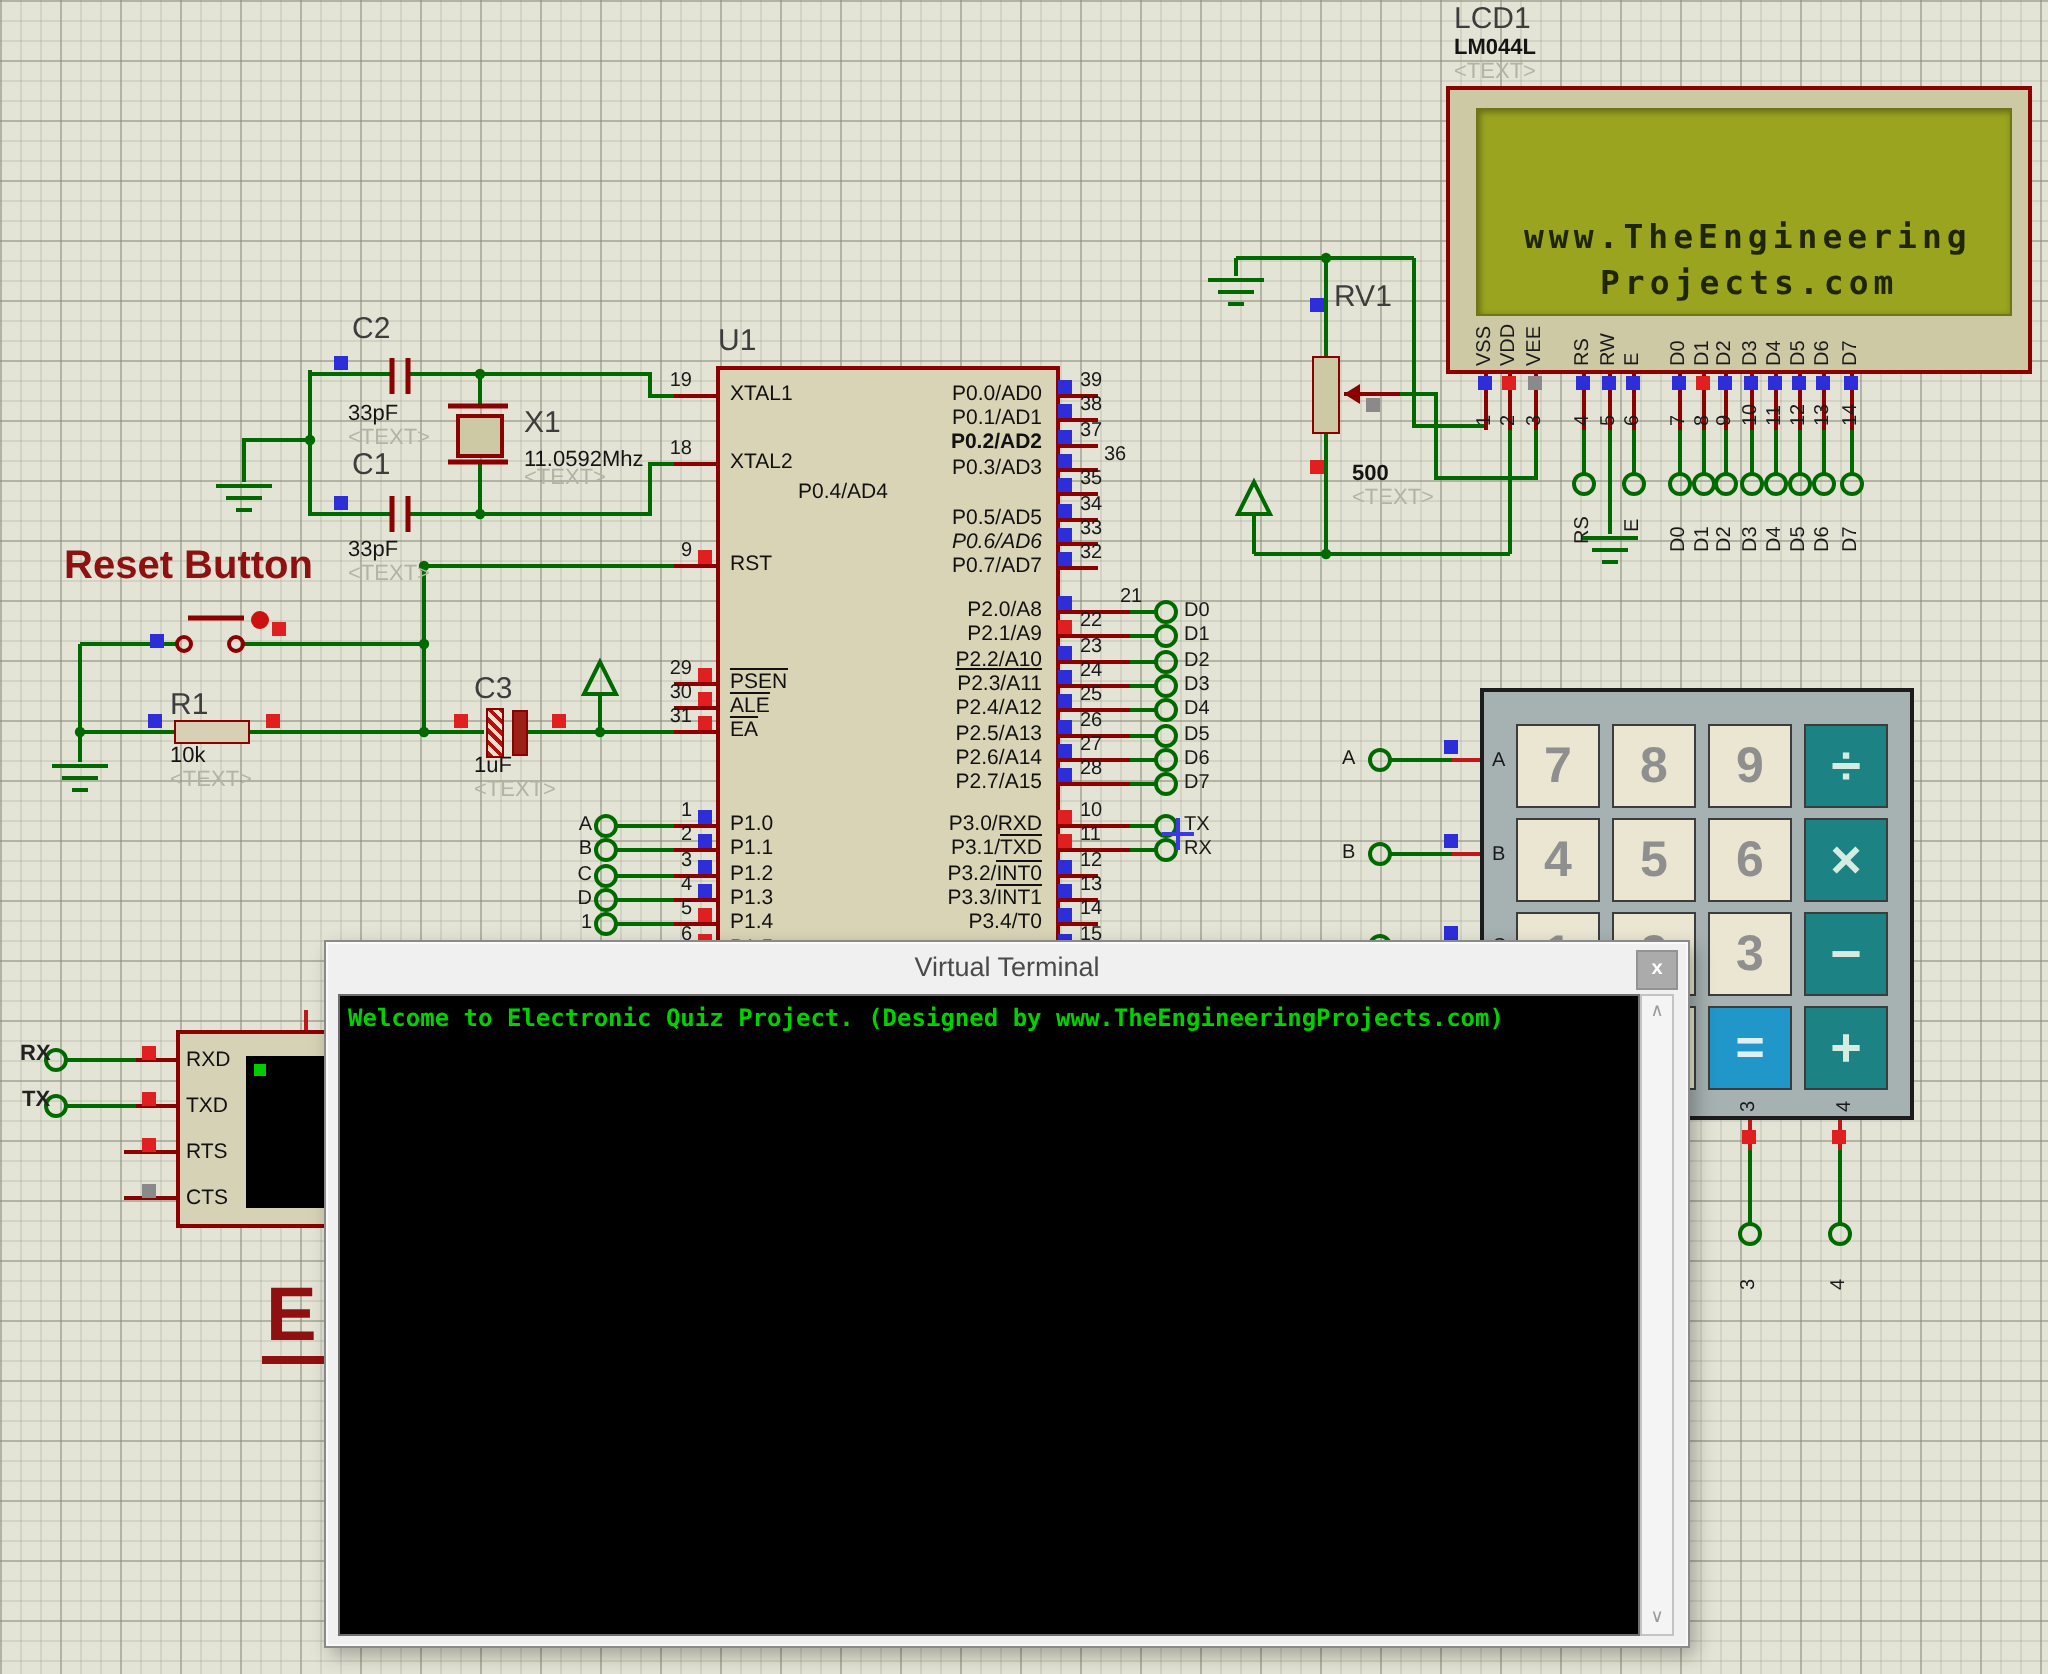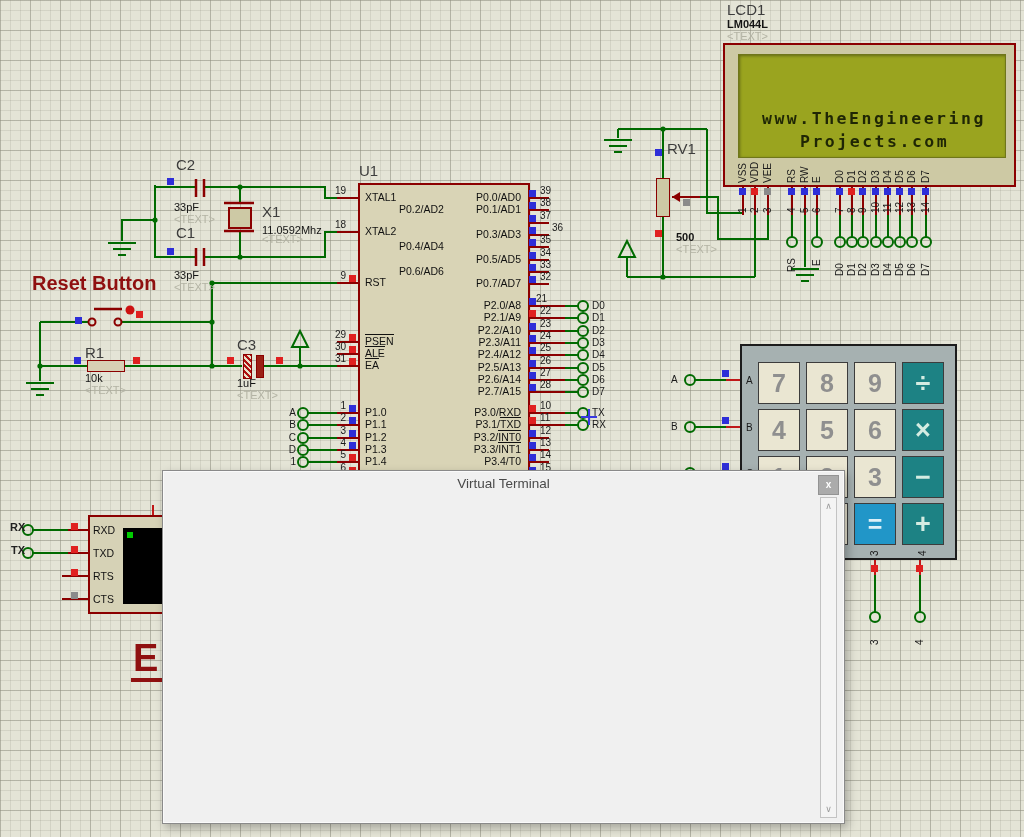--- a/index.html
+++ b/index.html
@@ -280,20 +280,23 @@
 
   <div class="box" id="serial-box">
     <div id="serial-screen">
       <div id="serial-cursor"></div>
     </div>
   </div>
 
   <div id="vt">
     <div class="vt-title">Virtual Terminal</div>
     <div class="vt-close">x</div>
+    <div class="vt-screen">
+      <div class="vt-text">Welcome to Electronic Quiz Project. (Designed by www.TheEngineeringProjects.com)</div>
+    </div>
     <div class="vt-scroll">
       <div class="vt-arr up">∧</div>
       <div class="vt-arr down">∨</div>
     </div>
   </div>
 <div class="sq" style="left: 167px; top: 178px; background: rgb(46, 46, 216);"></div>
     <div class="sq" style="left: 167px; top: 248px; background: rgb(46, 46, 216);"></div>
     <div class="sq" style="left: 75px; top: 317px; background: rgb(46, 46, 216);"></div>
     <div class="sq" style="left: 136px; top: 311px; background: rgb(224, 32, 32);"></div>
     <div class="sq" style="left: 74px; top: 357px; background: rgb(46, 46, 216);"></div>
@@ -417,39 +420,39 @@
     <div class="pin" style="left: 365px; top: 444px;">P1.3</div>
     <div class="pnum" style="left: 330px; top: 450px; width: 16px; text-align: right;">5</div>
     <div class="pin" style="left: 365px; top: 456px;">P1.4</div>
     <div class="pnum" style="left: 330px; top: 463px; width: 16px; text-align: right;">6</div>
     <div class="pin" style="left: 365px; top: 469px;">P1.5</div>
     <div class="pnum" style="left: 540px; top: 186px;">39</div>
     <div class="pin" style="left: 399px; top: 192px; width: 122px; text-align: right;">P0.0/AD0</div>
     <div class="pnum" style="left: 540px; top: 198px;">38</div>
     <div class="pin" style="left: 399px; top: 204px; width: 122px; text-align: right;">P0.1/AD1</div>
     <div class="pnum" style="left: 540px; top: 211px;">37</div>
-    <div class="pin" style="left: 399px; top: 204px; width: 122px; ">P0.2/AD2</div>
+    <div class="pin" style="left: 399px; top: 216px; width: 122px; text-align: right; font-weight: bold;">P0.2/AD2</div>
     <div class="pnum" style="left: 540px; top: 223px; padding-left: 12px;">36</div>
     <div class="pin" style="left: 399px; top: 229px; width: 122px; text-align: right;">P0.3/AD3</div>
     <div class="pnum" style="left: 540px; top: 235px;">35</div>
     <div class="pin" style="left: 399px; top: 241px; width: 122px; text-align: left;">P0.4/AD4</div>
     <div class="pnum" style="left: 540px; top: 248px;">34</div>
     <div class="pin" style="left: 399px; top: 254px; width: 122px; text-align: right;">P0.5/AD5</div>
     <div class="pnum" style="left: 540px; top: 260px;">33</div>
-    <div class="pin" style="left: 399px; top: 266px; width: 122px; ">P0.6/AD6</div>
+    <div class="pin" style="left: 399px; top: 266px; width: 122px; text-align: right; font-style: italic;">P0.6/AD6</div>
     <div class="pnum" style="left: 540px; top: 272px;">32</div>
     <div class="pin" style="left: 399px; top: 278px; width: 122px; text-align: right;">P0.7/AD7</div>
-    <div class="pnum" style="left: 536px; top: 294px;">21</div>
+    <div class="pnum" style="left: 560px; top: 294px;">21</div>
     <div class="pin" style="left: 399px; top: 300px; width: 122px; text-align: right;">P2.0/A8</div>
     <div class="tiny" style="left: 592px; top: 301px;">D0</div>
     <div class="pnum" style="left: 540px; top: 306px;">22</div>
     <div class="pin" style="left: 399px; top: 312px; width: 122px; text-align: right;">P2.1/A9</div>
     <div class="tiny" style="left: 592px; top: 313px;">D1</div>
     <div class="pnum" style="left: 540px; top: 319px;">23</div>
-    <div class="pin" style="left: 399px; top: 325px; width: 122px; text-align: right;">P2.2/A10</div>
+    <div class="pin" style="left: 399px; top: 325px; width: 122px; text-align: right; text-decoration: underline;">P2.2/A10</div>
     <div class="tiny" style="left: 592px; top: 326px;">D2</div>
     <div class="pnum" style="left: 540px; top: 331px;">24</div>
     <div class="pin" style="left: 399px; top: 337px; width: 122px; text-align: right;">P2.3/A11</div>
     <div class="tiny" style="left: 592px; top: 338px;">D3</div>
     <div class="pnum" style="left: 540px; top: 343px;">25</div>
     <div class="pin" style="left: 399px; top: 349px; width: 122px; text-align: right;">P2.4/A12</div>
     <div class="tiny" style="left: 592px; top: 350px;">D4</div>
     <div class="pnum" style="left: 540px; top: 356px;">26</div>
     <div class="pin" style="left: 399px; top: 362px; width: 122px; text-align: right;">P2.5/A13</div>
     <div class="tiny" style="left: 592px; top: 363px;">D5</div>

